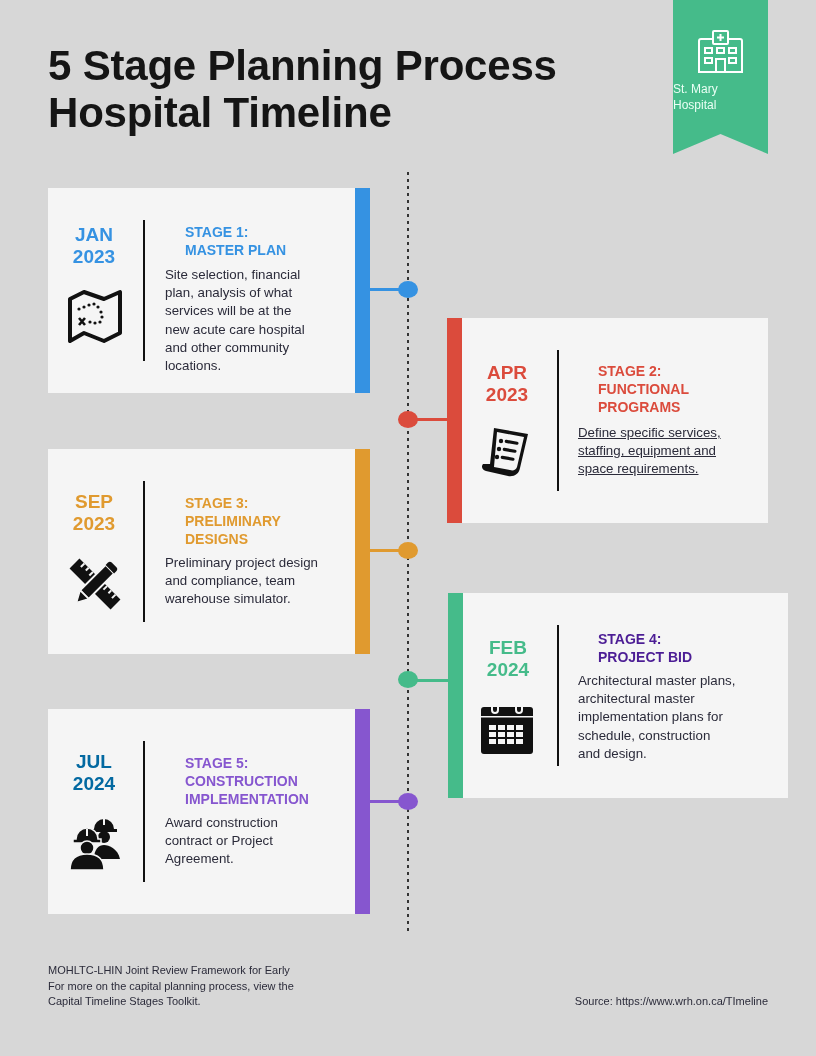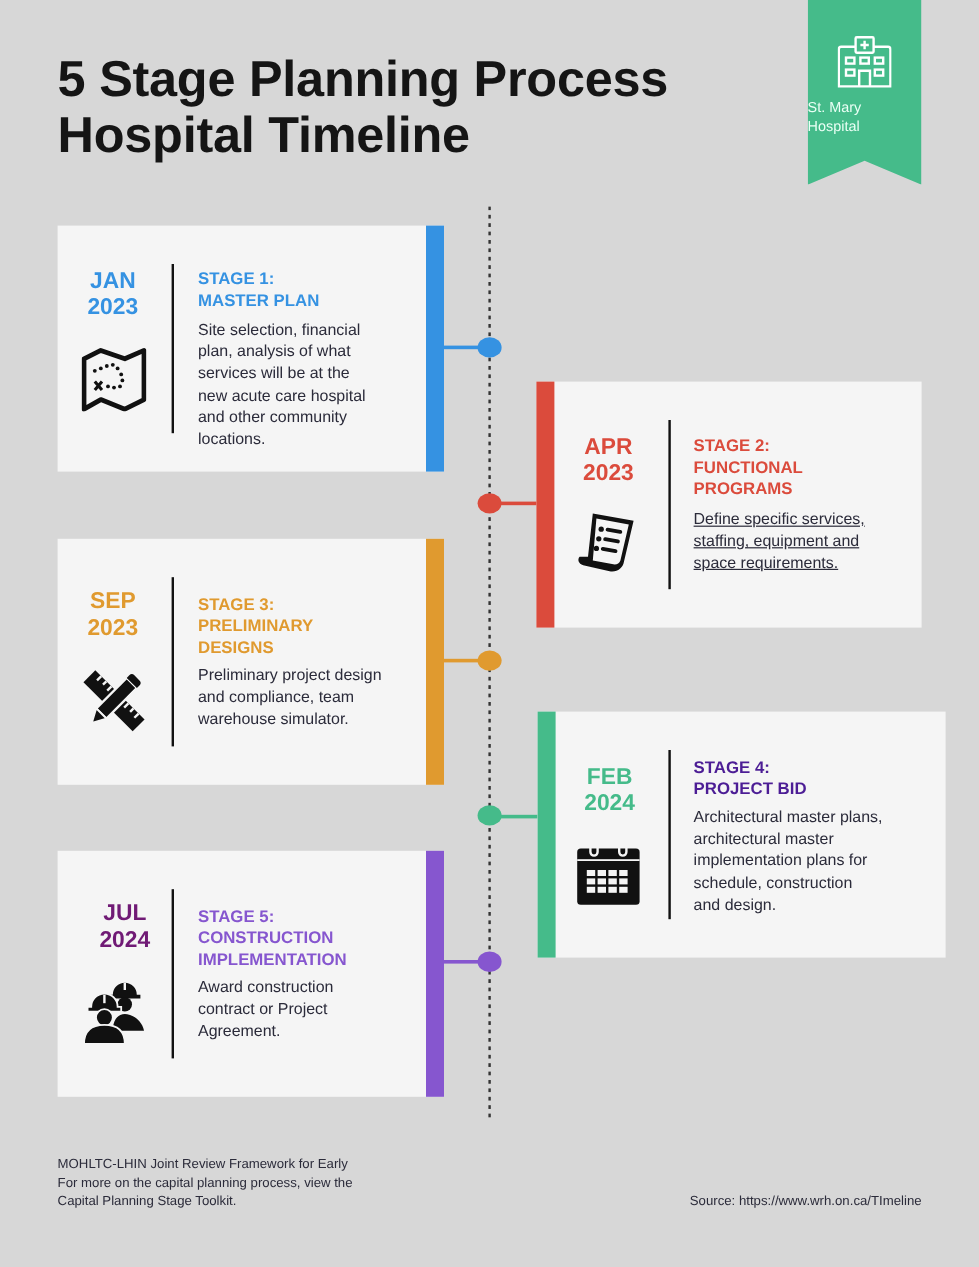--- a/index.html
+++ b/index.html
@@ -41,21 +41,21 @@
   .card .bar { position: absolute; top: 0; width: 15px; height: 100%; }
   .card.left .bar { right: 0; }
   .card.right .bar { left: 0; }
   .card .date {
     position: absolute; width: 90px; text-align: center;
     font-size: 19px; font-weight: bold; line-height: 22px;
   }
   .card .date span { display: block; }
   .card .divider { position: absolute; width: 2px; height: 141px; background: #111; top: 32px; }
   .card .heading {
-    position: absolute; font-size: 14px; font-weight: bold; line-height: 18px;
+    position: absolute; font-size: 14px; font-weight: bold; line-height: 18px; margin-left: 20px;
   }
   .card .heading span { display: block; }
   .card .desc {
     position: absolute; font-size: 13.3px; line-height: 18.2px; color: #2b2b3a; width: 180px;
   }
   .card .desc span { display: block; white-space: nowrap; }
   .card .icon { position: absolute; width: 54px; height: 54px; }
 
   .footnote {
     position: absolute; left: 48px; top: 963px;
@@ -251,21 +251,21 @@
     <span>Architectural master plans,</span>
     <span>architectural master</span>
     <span>implementation plans for</span>
     <span>schedule, construction</span>
     <span>and design.</span>
   </div>
 </div>
 
 <div class="card left" style="left:48px; top:709px;">
   <div class="bar" style="background:#8656cf;"></div>
-  <div class="date" style="left:11px; top:42px; color:#701a75;">
+  <div class="date" style="left:1px; top:42px; color:#0369a1;">
     <span>JUL</span>
     <span>2024</span>
   </div>
   <svg class="icon" style="left:20px; top:108px;" viewBox="0 0 54 54">
     <g fill="#111">
       <path d="M26 12 a10 10 0 0 1 20 0 h3 v3 h-26 v-3 Z"></path>
       <circle cx="36" cy="20" r="6"></circle>
       <path d="M26 42 c0 -10 5 -14 10 -14 c5 0 14 4 16 14 Z"></path>
     </g>
     <g fill="#111" stroke="#f5f5f5" stroke-width="1.5">
@@ -285,15 +285,15 @@
   <div class="desc" style="left:117px; top:105px;">
     <span>Award construction</span>
     <span>contract or Project</span>
     <span>Agreement.</span>
   </div>
 </div>
 
 <div class="footnote">
   <span>MOHLTC-LHIN Joint Review Framework for Early</span>
   <span>For more on the capital planning process, view the</span>
-  <span>Capital Planning Stage Toolkit.</span>
+  <span>Capital Timeline Stages Toolkit.</span>
 </div>
 <div class="source">Source: https://www.wrh.on.ca/TImeline</div>
 
 </body></html>

